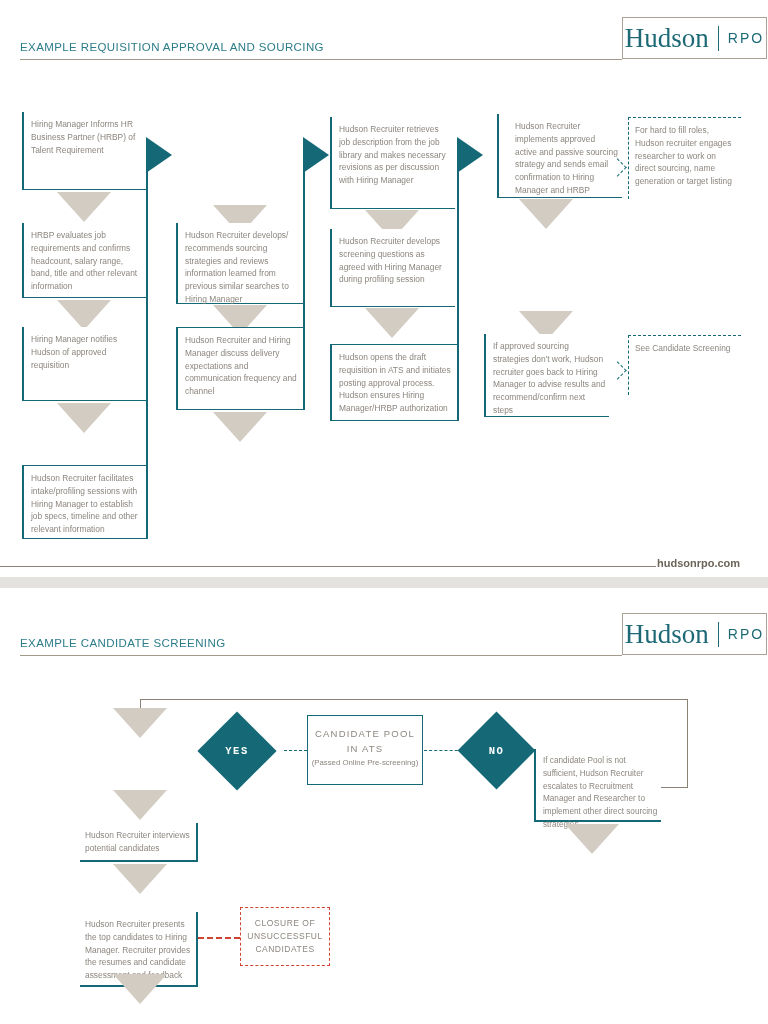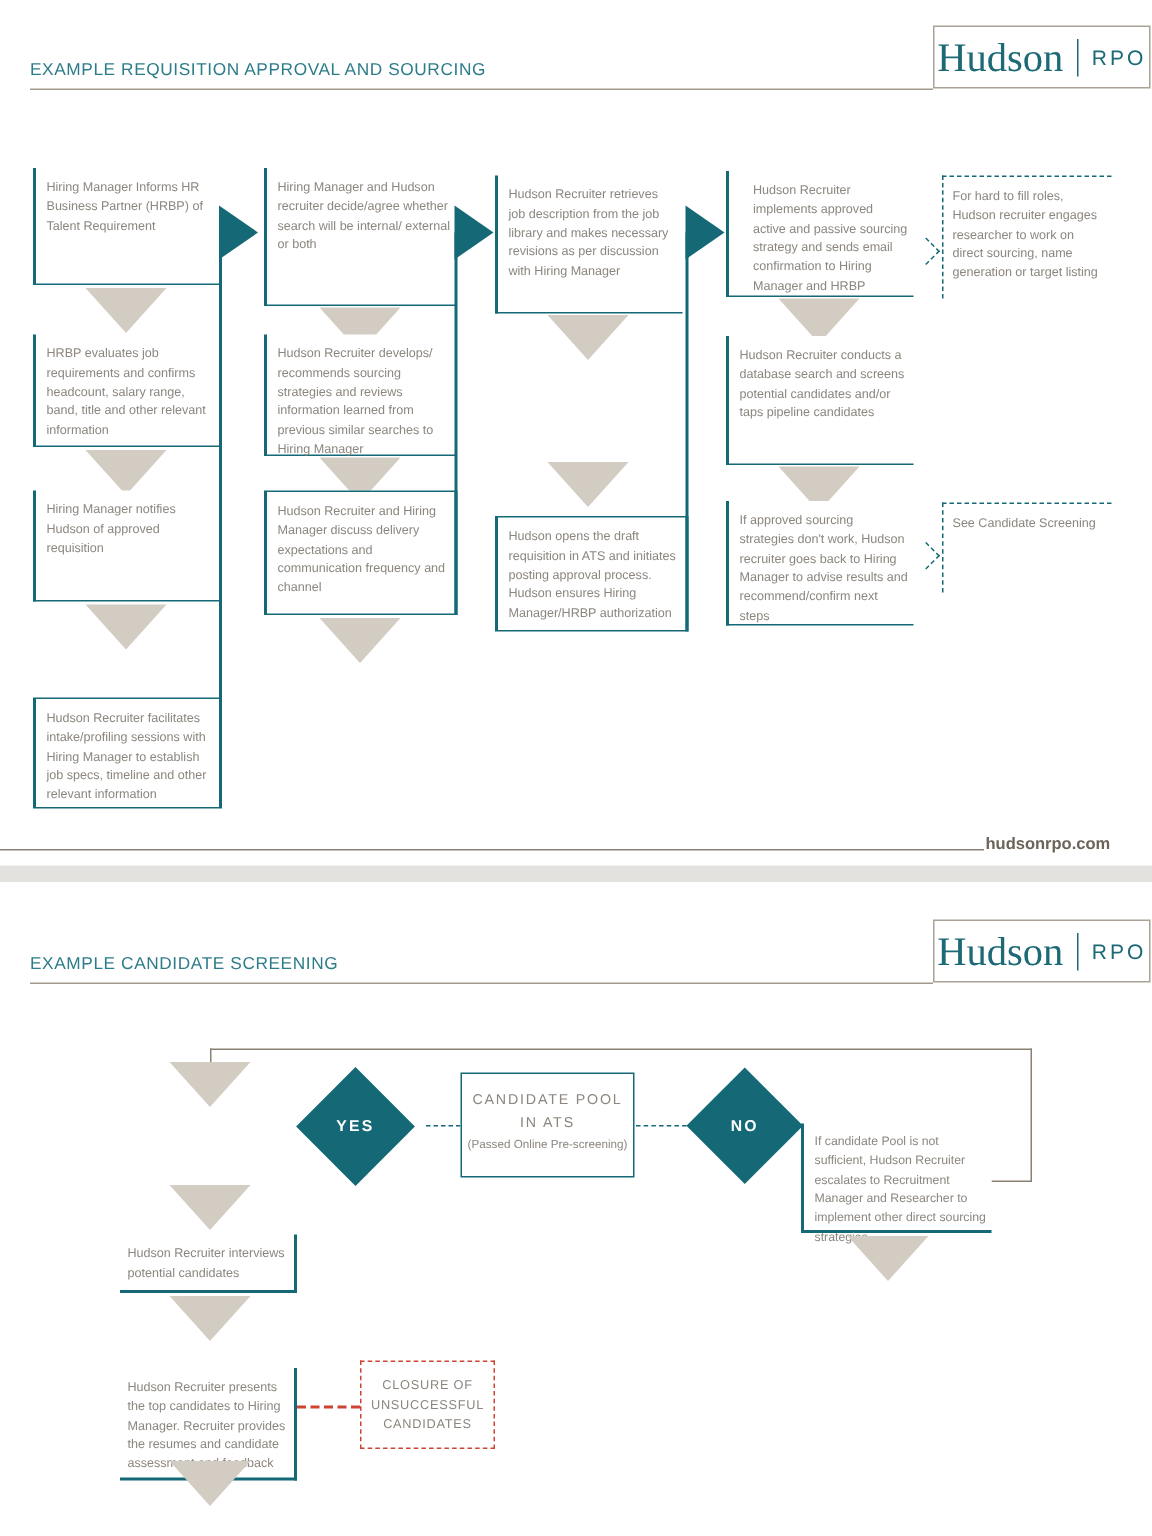--- a/index.html
+++ b/index.html
@@ -35,21 +35,21 @@
   .hline{position:absolute;height:1px;background:var(--tan);}
   .gline-v{position:absolute;width:1px;background:var(--tan);}
   .note{position:absolute;border-top:1.5px dashed var(--teal);border-left:1.5px dashed var(--teal);
     color:var(--txt);font-size:8.4px;line-height:12.8px;padding:6px 4px 0 6px;}
   .chev{position:absolute;width:13px;height:13px;transform:rotate(45deg);
     border-top:1.5px dashed var(--teal);border-right:1.5px dashed var(--teal);}
   .dashline{position:absolute;height:0;border-top:1.5px dashed var(--teal);}
   .diamond{position:absolute;}
   .diamond .dsq{width:100%;height:100%;background:var(--teal);transform:rotate(45deg);}
   .diamond .dlabel{position:absolute;inset:0;display:flex;align-items:center;justify-content:center;
-    color:#fff;font-size:10.5px;font-weight:bold;letter-spacing:1.5px;}
+    color:#fff;font-size:10.5px;font-weight:bold;letter-spacing:1.5px;font-family:Liberation Mono, monospace;}
   .logo-box{position:absolute;width:145px;height:42px;border:1px solid #aaa295;background:#fff;
     display:flex;align-items:center;justify-content:center;gap:9px;}
   .logo-hudson{font-family:"Liberation Serif",serif;font-size:27px;color:var(--teal-logo);}
   .logo-div{width:1px;height:25px;background:var(--teal-logo);}
   .logo-rpo{font-size:14px;letter-spacing:2px;color:var(--teal-logo);}
   .ptitle{position:absolute;font-size:11.5px;letter-spacing:.4px;color:#2c7c89;}
   .poolbox{position:absolute;border:1px solid var(--teal);background:#fff;text-align:center;
     color:var(--txt);padding-top:12px;}
   .pool-l1{font-size:9.5px;letter-spacing:1.2px;}
   .pool-l2{font-size:9.5px;letter-spacing:1.2px;margin-top:4px;}
@@ -79,41 +79,40 @@
     <div class="down-arrow" style="left:57px;top:192px;"></div>
     <div class="flowbox" style="left:22px;top:223px;width:124px;height:75px;">HRBP evaluates job requirements and confirms headcount, salary range, band, title and other relevant information</div>
     <div class="down-arrow" style="left:57px;top:300px;"></div>
     <div class="flowbox" style="left:22px;top:327px;width:124px;height:74px;">Hiring Manager notifies Hudson of approved requisition</div>
     <div class="down-arrow" style="left:57px;top:403px;"></div>
     <div class="flowbox full" style="left:22px;top:433px;width:126px;height:74px;margin-top:32px;">Hudson Recruiter facilitates intake/profiling sessions with Hiring Manager to establish job specs, timeline and other relevant information</div>
 
     <div class="right-arrow" style="left:146px;top:137px;"></div>
     <div class="vline" style="left:146px;top:155px;height:352px;"></div>
 
-    <div class="flowbox" style="left:176px;top:112px;width:128px;height:92px;">Hiring Manager and Hudson recruiter decide/agree whether search will be internal/ external or both</div>
     <div class="down-arrow" style="left:213px;top:205px;"></div>
     <div class="flowbox" style="left:176px;top:223px;width:128px;height:81px;">Hudson Recruiter develops/ recommends sourcing strategies and reviews information learned from previous similar searches to Hiring Manager</div>
     <div class="down-arrow" style="left:213px;top:305px;"></div>
     <div class="flowbox full" style="left:176px;top:327px;width:129px;height:83px;">Hudson Recruiter and Hiring Manager discuss delivery expectations and communication frequency and channel</div>
     <div class="down-arrow" style="left:213px;top:412px;"></div>
 
     <div class="right-arrow" style="left:303px;top:137px;"></div>
     <div class="vline" style="left:303px;top:155px;height:255px;"></div>
 
     <div class="flowbox" style="left:330px;top:117px;width:125px;height:92px;">Hudson Recruiter retrieves job description from the job library and makes necessary revisions as per discussion with Hiring Manager</div>
     <div class="down-arrow" style="left:365px;top:210px;"></div>
+    <div class="flowbox" style="left:330px;top:229px;width:125px;height:78px;">Hudson Recruiter develops screening questions as agreed with Hiring Manager during profiling session</div>
     <div class="down-arrow" style="left:365px;top:308px;"></div>
     <div class="flowbox full" style="left:330px;top:344px;width:129px;height:77px;">Hudson opens the draft requisition in ATS and initiates posting approval process. Hudson ensures Hiring Manager/HRBP authorization</div>
 
     <div class="right-arrow" style="left:457px;top:137px;"></div>
     <div class="vline" style="left:457px;top:155px;height:266px;"></div>
 
-    <div class="flowbox" style="left:484px;top:114px;width:125px;height:84px;padding-left:16px;">Hudson Recruiter implements approved active and passive sourcing strategy and sends email confirmation to Hiring Manager and HRBP</div>
+    <div class="flowbox" style="left:497px;top:114px;width:125px;height:84px;padding-left:16px;">Hudson Recruiter implements approved active and passive sourcing strategy and sends email confirmation to Hiring Manager and HRBP</div>
     <div class="down-arrow" style="left:519px;top:199px;"></div>
-    <div class="flowbox" style="left:484px;top:224px;width:125px;height:86px;">Hudson Recruiter conducts a database search and screens potential candidates and/or taps pipeline candidates</div>
     <div class="down-arrow" style="left:519px;top:311px;"></div>
     <div class="flowbox" style="left:484px;top:334px;width:125px;height:83px;">If approved sourcing strategies don't work, Hudson recruiter goes back to Hiring Manager to advise results and recommend/confirm next steps</div>
 
     <div class="chev" style="left:611px;top:161px;"></div>
     <div class="note" style="left:628px;top:117px;width:113px;height:82px;">For hard to fill roles, Hudson recruiter engages researcher to work on direct sourcing, name generation or target listing</div>
     <div class="chev" style="left:611px;top:364px;"></div>
     <div class="note" style="left:628px;top:335px;width:113px;height:60px;">See Candidate Screening</div>
 
     <div class="hline" style="left:0px;top:566px;width:656px;"></div>
     <div class="footer-link" style="left:657px;top:557px;">hudsonrpo.com</div>

